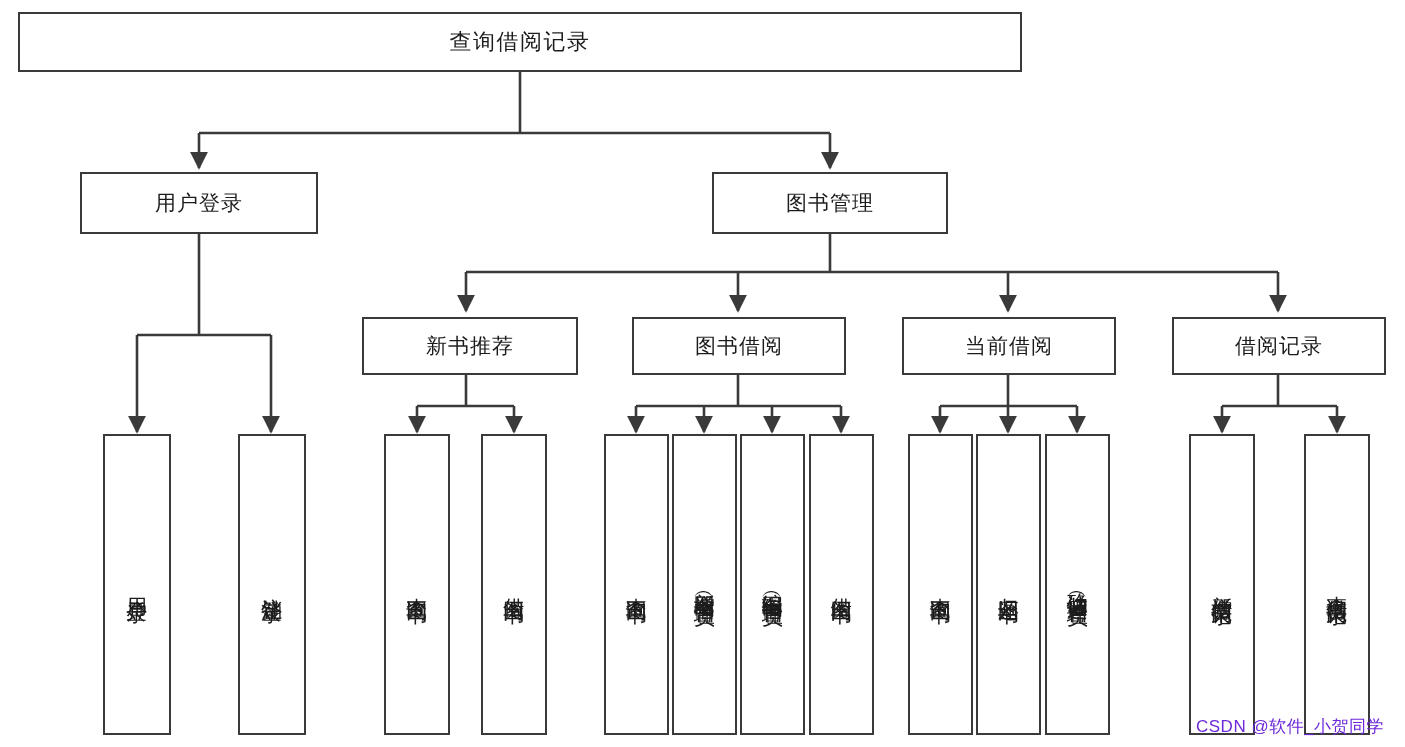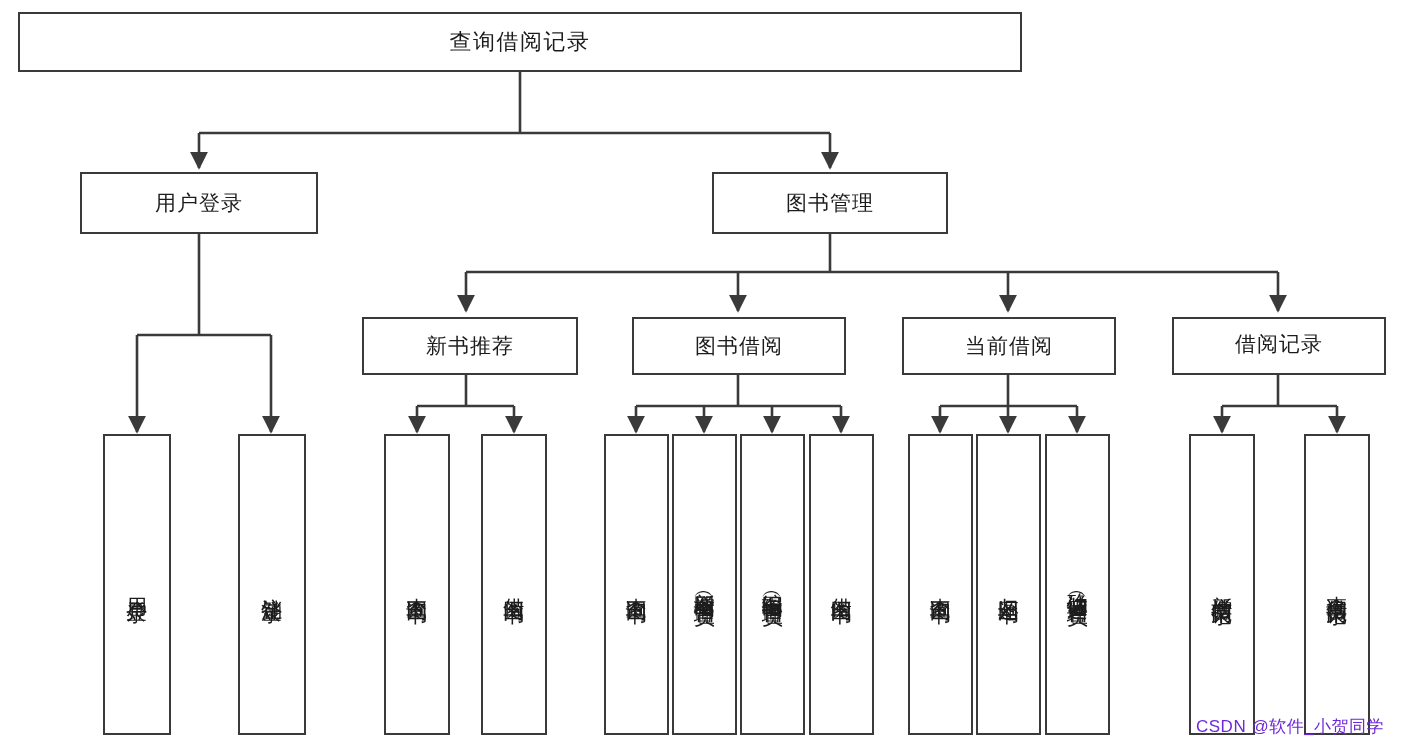--- a/index.html
+++ b/index.html
@@ -150,21 +150,21 @@
   </div>
 
   <div class="node horizontal" style="left:902px; top:317px; width:214px; height:58px;">
     <span class="node-label">当前借阅</span>
   </div>
 
   <div class="node horizontal" style="left:632px; top:317px; width:214px; height:58px;">
     <span class="node-label">图书借阅</span>
   </div>
 
-  <div class="node horizontal" style="left:1172px; top:317px; width:214px; height:58px;font-family:Liberation Mono, monospace;">
+  <div class="node horizontal" style="left:1172px; top:317px; width:214px; height:58px;">
     <span class="node-label">借阅记录</span>
   </div>
 
   <div class="node vertical" style="left:103px; top:434px; width:68px; height:301px;">
     <span class="node-label">用户登录</span>
   </div>
   <div class="node vertical" style="left:238px; top:434px; width:68px; height:301px;">
     <span class="node-label">注销登录</span>
   </div>
 

